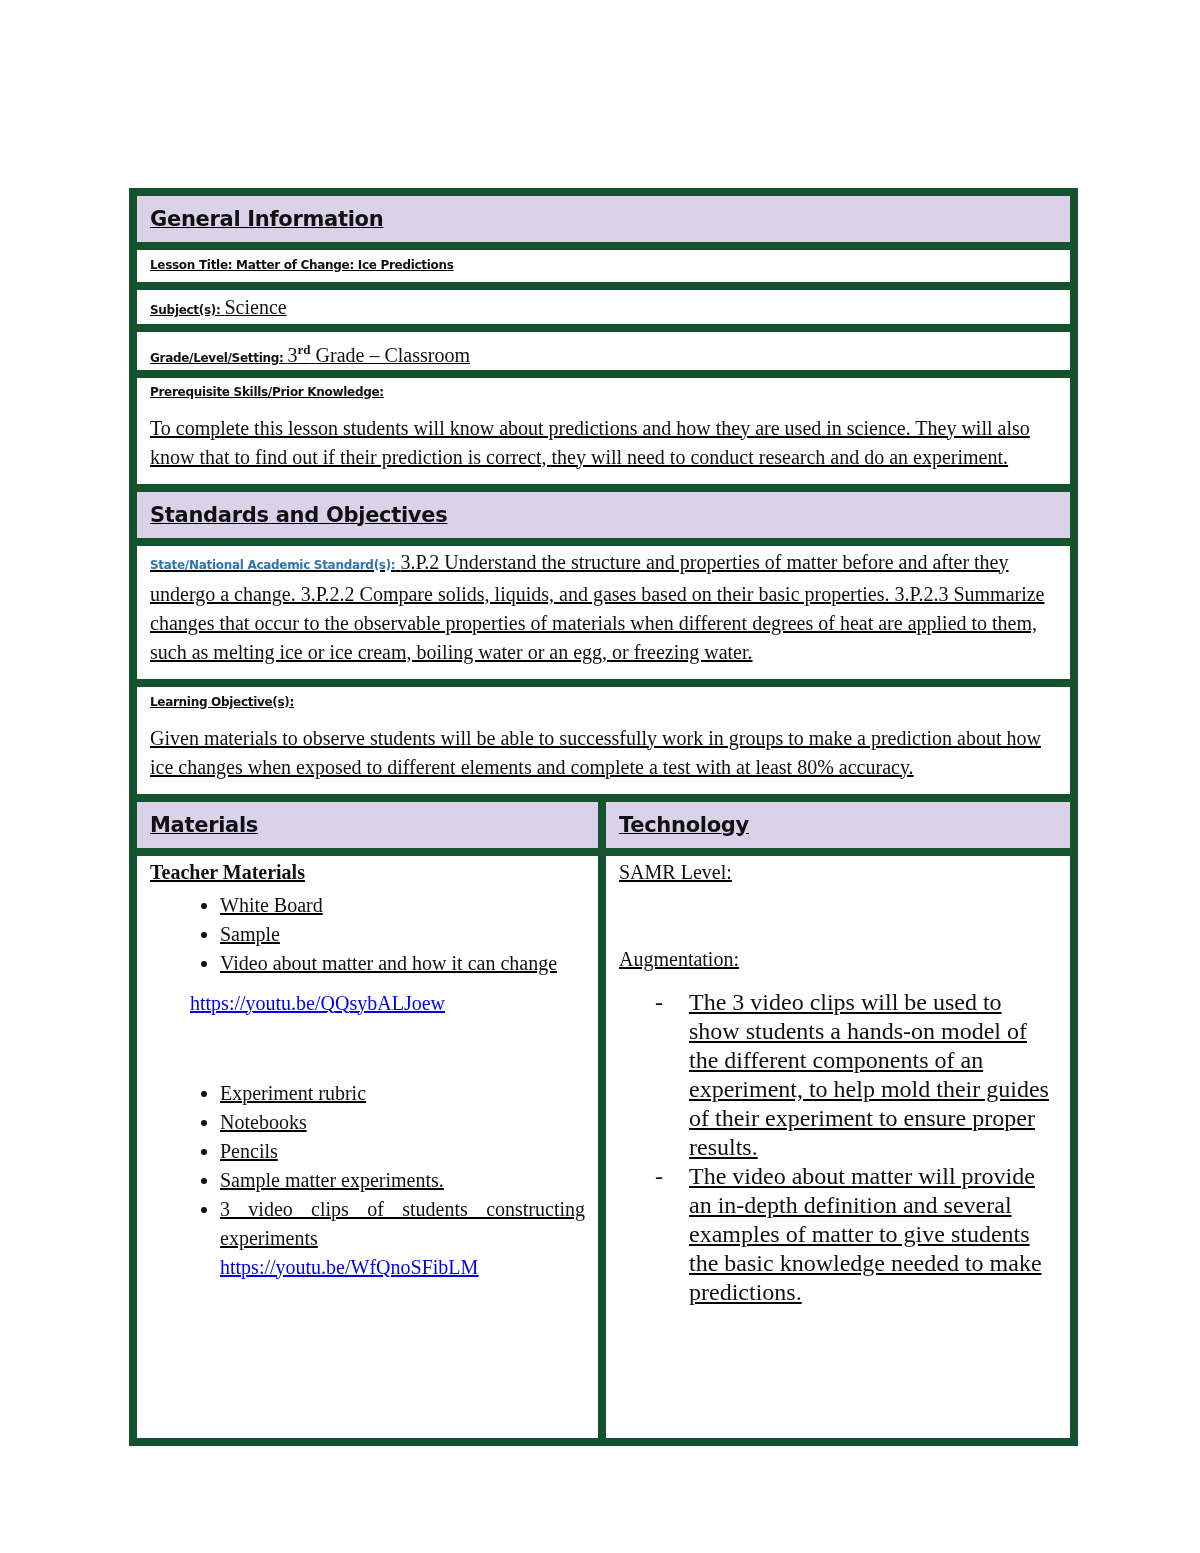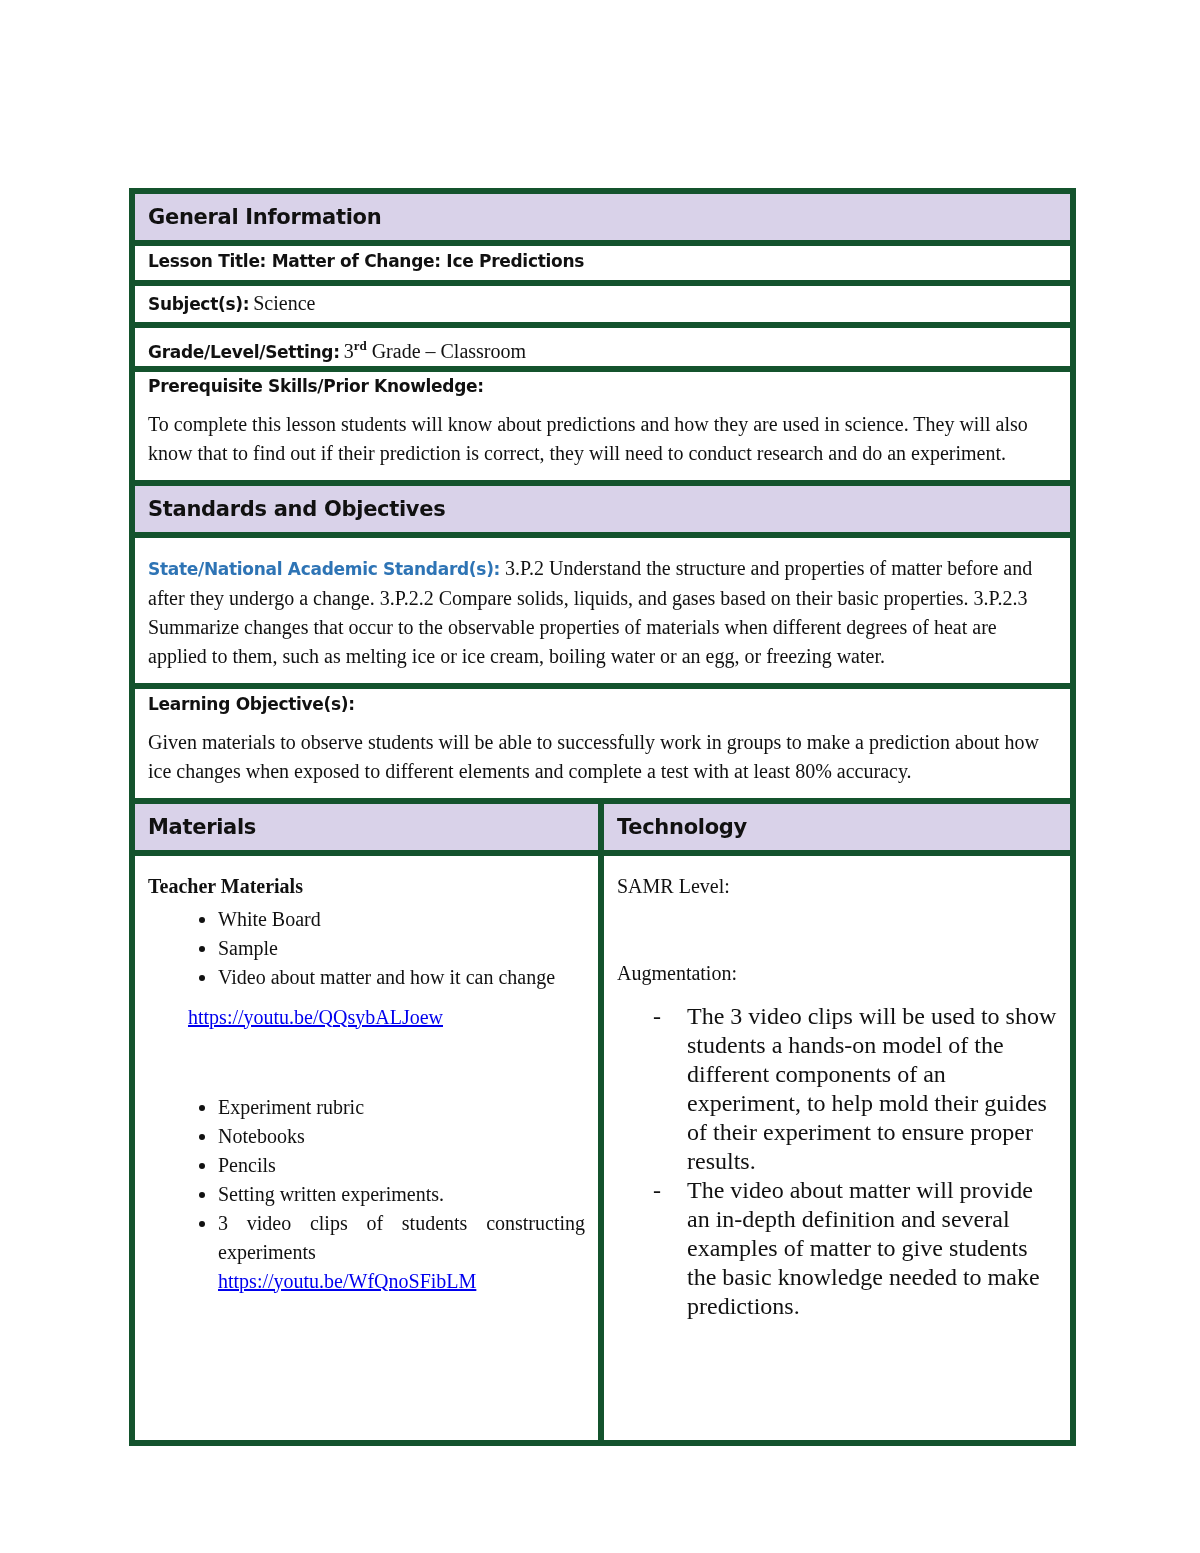--- a/index.html
+++ b/index.html
@@ -1,25 +1,25 @@
 <!DOCTYPE html>
 <html><head>
 <meta charset="utf-8">
 <style>
   html, body { margin: 0; padding: 0; background: #ffffff; }
   body { width: 1200px; height: 1553px; position: relative; overflow: hidden; }
   .page-table {
     position: absolute; left: 129px; top: 188px; width: 941px;
     border-collapse: collapse; table-layout: fixed;
   }
-  .page-table td { border: 6px solid #14532d; vertical-align: top; padding: 0 13px; }
+  .page-table td { border: 8px solid #14532d; vertical-align: top; padding: 0 13px; text-decoration: underline; }
   .hdr { background: #d9d2e9; height: 46px; }
   .hdr-text { font-family: "DejaVu Sans", sans-serif; font-weight: bold; font-size: 21px; color: #111; line-height: 46px; letter-spacing: -0.3px; }
-  .lbl { font-family: "DejaVu Sans", sans-serif; font-weight: bold; font-size: 17px; color: #111; letter-spacing: -0.3px; }
-  .serif { font-family: "Liberation Serif", serif; font-size: 20px; color: #111; line-height: 29px; margin-top: 14px; }
+  .lbl { font-family: "DejaVu Sans", sans-serif; font-weight: bold; font-size: 12px; color: #111; letter-spacing: -0.3px; }
+  .serif { font-family: "Liberation Serif", serif; font-size: 20px; color: #111; line-height: 29px; }
   .row-small { height: 40px; }
   .row-small .inner { padding-top: 5px; }
   .blue-lbl { color: #2e74b5; }
   ul.bul { margin: 4px 0 0 0; padding-left: 70px; font-family: "Liberation Serif", serif; font-size: 20px; line-height: 29px; color: #111; }
   ul.bul li { padding-left: 0; }
   a.lnk { color: #0000ee; text-decoration: underline; font-family: "Liberation Serif", serif; font-size: 20px; }
   ul.dash { list-style: none; margin: 4px 0 0 0; padding-left: 70px; font-family: "Liberation Serif", serif; font-size: 24px; line-height: 29px; color: #111; }
   ul.dash li { position: relative; }
   ul.dash li::before { content: "-"; position: absolute; left: -34px; }
 </style>
@@ -99,21 +99,21 @@
         <li>Sample</li>
         <li>Video about matter and how it can change</li>
       </ul>
       <div style="padding-left:40px;margin-top:14px">
         <a class="lnk">https://youtu.be/QQsybALJoew</a>
       </div>
       <ul class="bul" style="margin-top:64px;text-align:justify">
         <li>Experiment rubric</li>
         <li>Notebooks</li>
         <li>Pencils</li>
-        <li>Setting written experiments.</li>
+        <li>Sample matter experiments.</li>
         <li><span>3 video clips of students constructing experiments</span><br><a class="lnk">https://youtu.be/WfQnoSFibLM</a></li>
       </ul>
     </td>
     <td>
       <div class="serif" style="padding-top:2px">SAMR Level:</div>
       <div class="serif" style="margin-top:58px">Augmentation:</div>
       <ul class="dash" style="margin-top:14px">
         <li>The 3 video clips will be used to show students a hands-on model of the different components of an experiment, to help mold their guides of their experiment to ensure proper results.</li>
         <li>The video about matter will provide an in-depth definition and several examples of matter to give students the basic knowledge needed to make predictions.</li>
       </ul>

